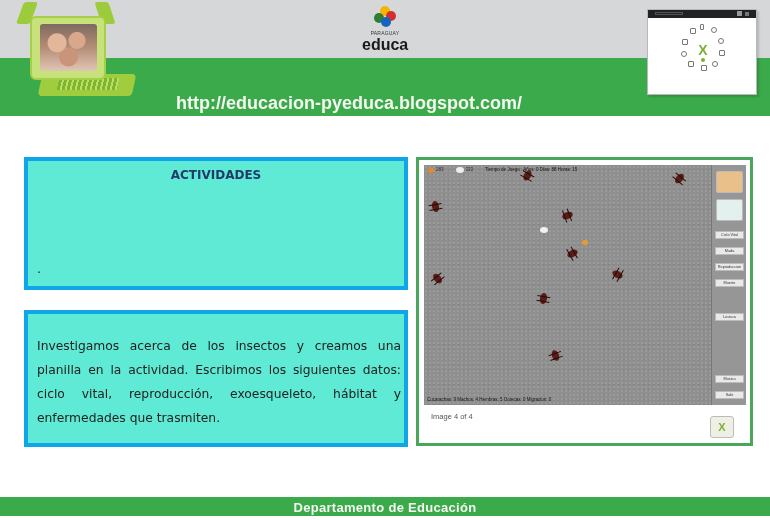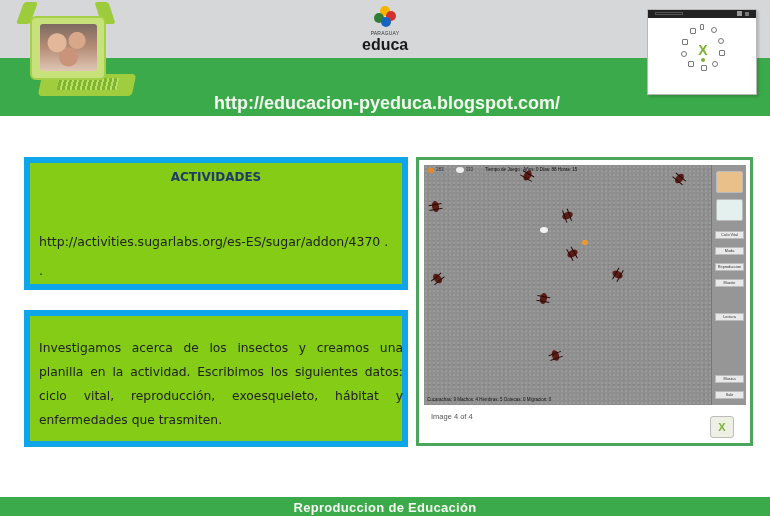--- a/index.html
+++ b/index.html
@@ -3,21 +3,21 @@
 <meta charset="utf-8">
 <style>
   * { box-sizing: border-box; margin: 0; padding: 0; }
   html, body { width: 770px; height: 520px; overflow: hidden; background: #ffffff; font-family: "Liberation Sans", sans-serif; }
   .page { position: relative; width: 770px; height: 520px; background: #fff; }
 
   
   .header-top { position: absolute; left: 0; top: 0; width: 770px; height: 58px; background: #d6d7d9; }
   .header-band { position: absolute; left: 0; top: 58px; width: 770px; height: 58px; background: #3aaa4a; }
   .header-title { position: absolute; left: 176px; top: 60px; width: 430px; text-align: center; color: #f4f8f0; font-family: "Liberation Sans", sans-serif; font-size: 29px; letter-spacing: 0.5px; }
-  .header-url { position: absolute; left: 160px; top: 93px; width: 400px; text-align: right; color: #f4f8f0; font-family: "Liberation Sans", sans-serif; font-weight: bold; font-size: 18px; }
+  .header-url { position: absolute; left: 176px; top: 93px; width: 400px; text-align: left; color: #f4f8f0; font-family: "Liberation Sans", sans-serif; font-weight: bold; font-size: 18px; }
 
   
   .xo-laptop { position: absolute; left: 18px; top: 2px; width: 118px; height: 96px; }
   .xo-ear-l { position: absolute; left: 2px; top: 0; width: 14px; height: 22px; background: #9ccc3c; transform: skewX(-20deg); border-radius: 3px; }
   .xo-ear-r { position: absolute; left: 80px; top: 0; width: 14px; height: 22px; background: #9ccc3c; transform: skewX(18deg); border-radius: 3px; }
   .xo-screen-frame { position: absolute; left: 12px; top: 14px; width: 76px; height: 64px; background: #c7e27a; border-radius: 6px; border: 2px solid #a6cf48; }
   .xo-photo { position: absolute; left: 8px; top: 6px; width: 57px; height: 47px; border-radius: 3px;
     background: radial-gradient(circle at 30% 40%, #e3b79a 0 9px, transparent 10px),
                 radial-gradient(circle at 65% 35%, #d9a88a 0 8px, transparent 9px),
                 radial-gradient(circle at 50% 70%, #c99479 0 9px, transparent 10px),
@@ -37,21 +37,21 @@
   .sugar-titlebar { position: absolute; left: 0; top: 0; width: 108px; height: 8px; background: #222; }
   .sugar-titlebar .tb-field { position: absolute; left: 7px; top: 2px; width: 28px; height: 3px; border: 1px solid #555; }
   .sugar-titlebar .tb-btn1 { position: absolute; left: 89px; top: 1px; width: 5px; height: 5px; background: #999; }
   .sugar-titlebar .tb-btn2 { position: absolute; left: 97px; top: 2px; width: 4px; height: 4px; background: #777; }
   .sugar-ring { position: absolute; left: 0; top: 8px; width: 108px; height: 76px; }
   .sugar-ring .ic { position: absolute; width: 6px; height: 6px; border: 1px solid #777; border-radius: 1px; }
   .sugar-xo { position: absolute; left: 49px; top: 24px; width: 12px; height: 22px; color: #7bb231; font-weight: bold; font-size: 14px; text-align: center; line-height: 16px; }
   .sugar-xo .dot { position: absolute; left: 4px; top: 16px; width: 4px; height: 4px; background: #7bb231; border-radius: 50%; }
 
   
-  .box { position: absolute; background: #84cc16; border: 6px solid #0ea5e9; }
+  .box { position: absolute; background: #5eead4; border: 4px solid #0ea5e9; }
   .box-actividades { left: 24px; top: 157px; width: 384px; height: 133px; }
   .box-investigamos { left: 24px; top: 310px; width: 384px; height: 137px; }
   .box-title { position: absolute; left: 0; top: 7px; width: 100%; text-align: center; font-family: "DejaVu Sans", sans-serif; font-size: 12px; font-weight: bold; color: #203a6a; }
   .box-p1 { position: absolute; left: 9px; top: 22px; width: 365px; font-family: "DejaVu Sans", sans-serif; font-size: 12.5px; line-height: 18px; color: #222; }
   .box-p1 b { font-style: italic; }
   .box-url { position: absolute; left: 9px; top: 71px; width: 365px; font-family: "DejaVu Sans", sans-serif; font-size: 12.5px; color: #222; }
   .box-dot { position: absolute; left: 9px; top: 100px; font-family: "DejaVu Sans", sans-serif; font-size: 12.5px; color: #222; }
   .box-p2 { position: absolute; left: 9px; top: 20px; width: 364px; font-family: "DejaVu Sans", sans-serif; font-size: 12.3px; line-height: 24px; color: #222; text-align: justify; }
 
   
@@ -126,21 +126,20 @@
       <div class="ic" style="left:53px;top:47px;"></div>
       <div class="ic" style="left:64px;top:43px;border-radius:50%;"></div>
       <div class="sugar-xo">X<div class="dot"></div></div>
     </div>
   </div>
 
   <div class="header-url">http://educacion-pyeduca.blogspot.com/</div>
 
   <div class="box box-actividades">
     <div class="box-title">ACTIVIDADES</div>
-    <div class="box-url">http://activities.sugarlabs.org/es-ES/sugar/addon/4370 .</div>
     <div class="box-dot">.</div>
   </div>
 
   <div class="box box-investigamos">
     <div class="box-p2">Investigamos  acerca de  los insectos y creamos  una planilla en la actividad.  Escribimos  los  siguientes  datos:  ciclo  vital, reproducción,  exoesqueleto,  hábitat  y  enfermedades   que trasmiten.</div>
   </div>
 
   <div class="viewer">
     <div class="game">
       <div class="game-status">
@@ -172,14 +171,14 @@
       </div>
 
       <div class="game-bottom">Cucarachas: 9  Machos: 4  Hembras: 5  Ootecas: 0  Migracion: 0</div>
     </div>
 
     <div class="viewer-caption">Image 4 of 4</div>
     <div class="viewer-close">X</div>
   </div>
 
   <div class="footer-band"></div>
-  <div class="footer-text">Reproduccion de Educación</div>
+  <div class="footer-text">Departamento de Educación</div>
 </div>
 
 </body></html>

